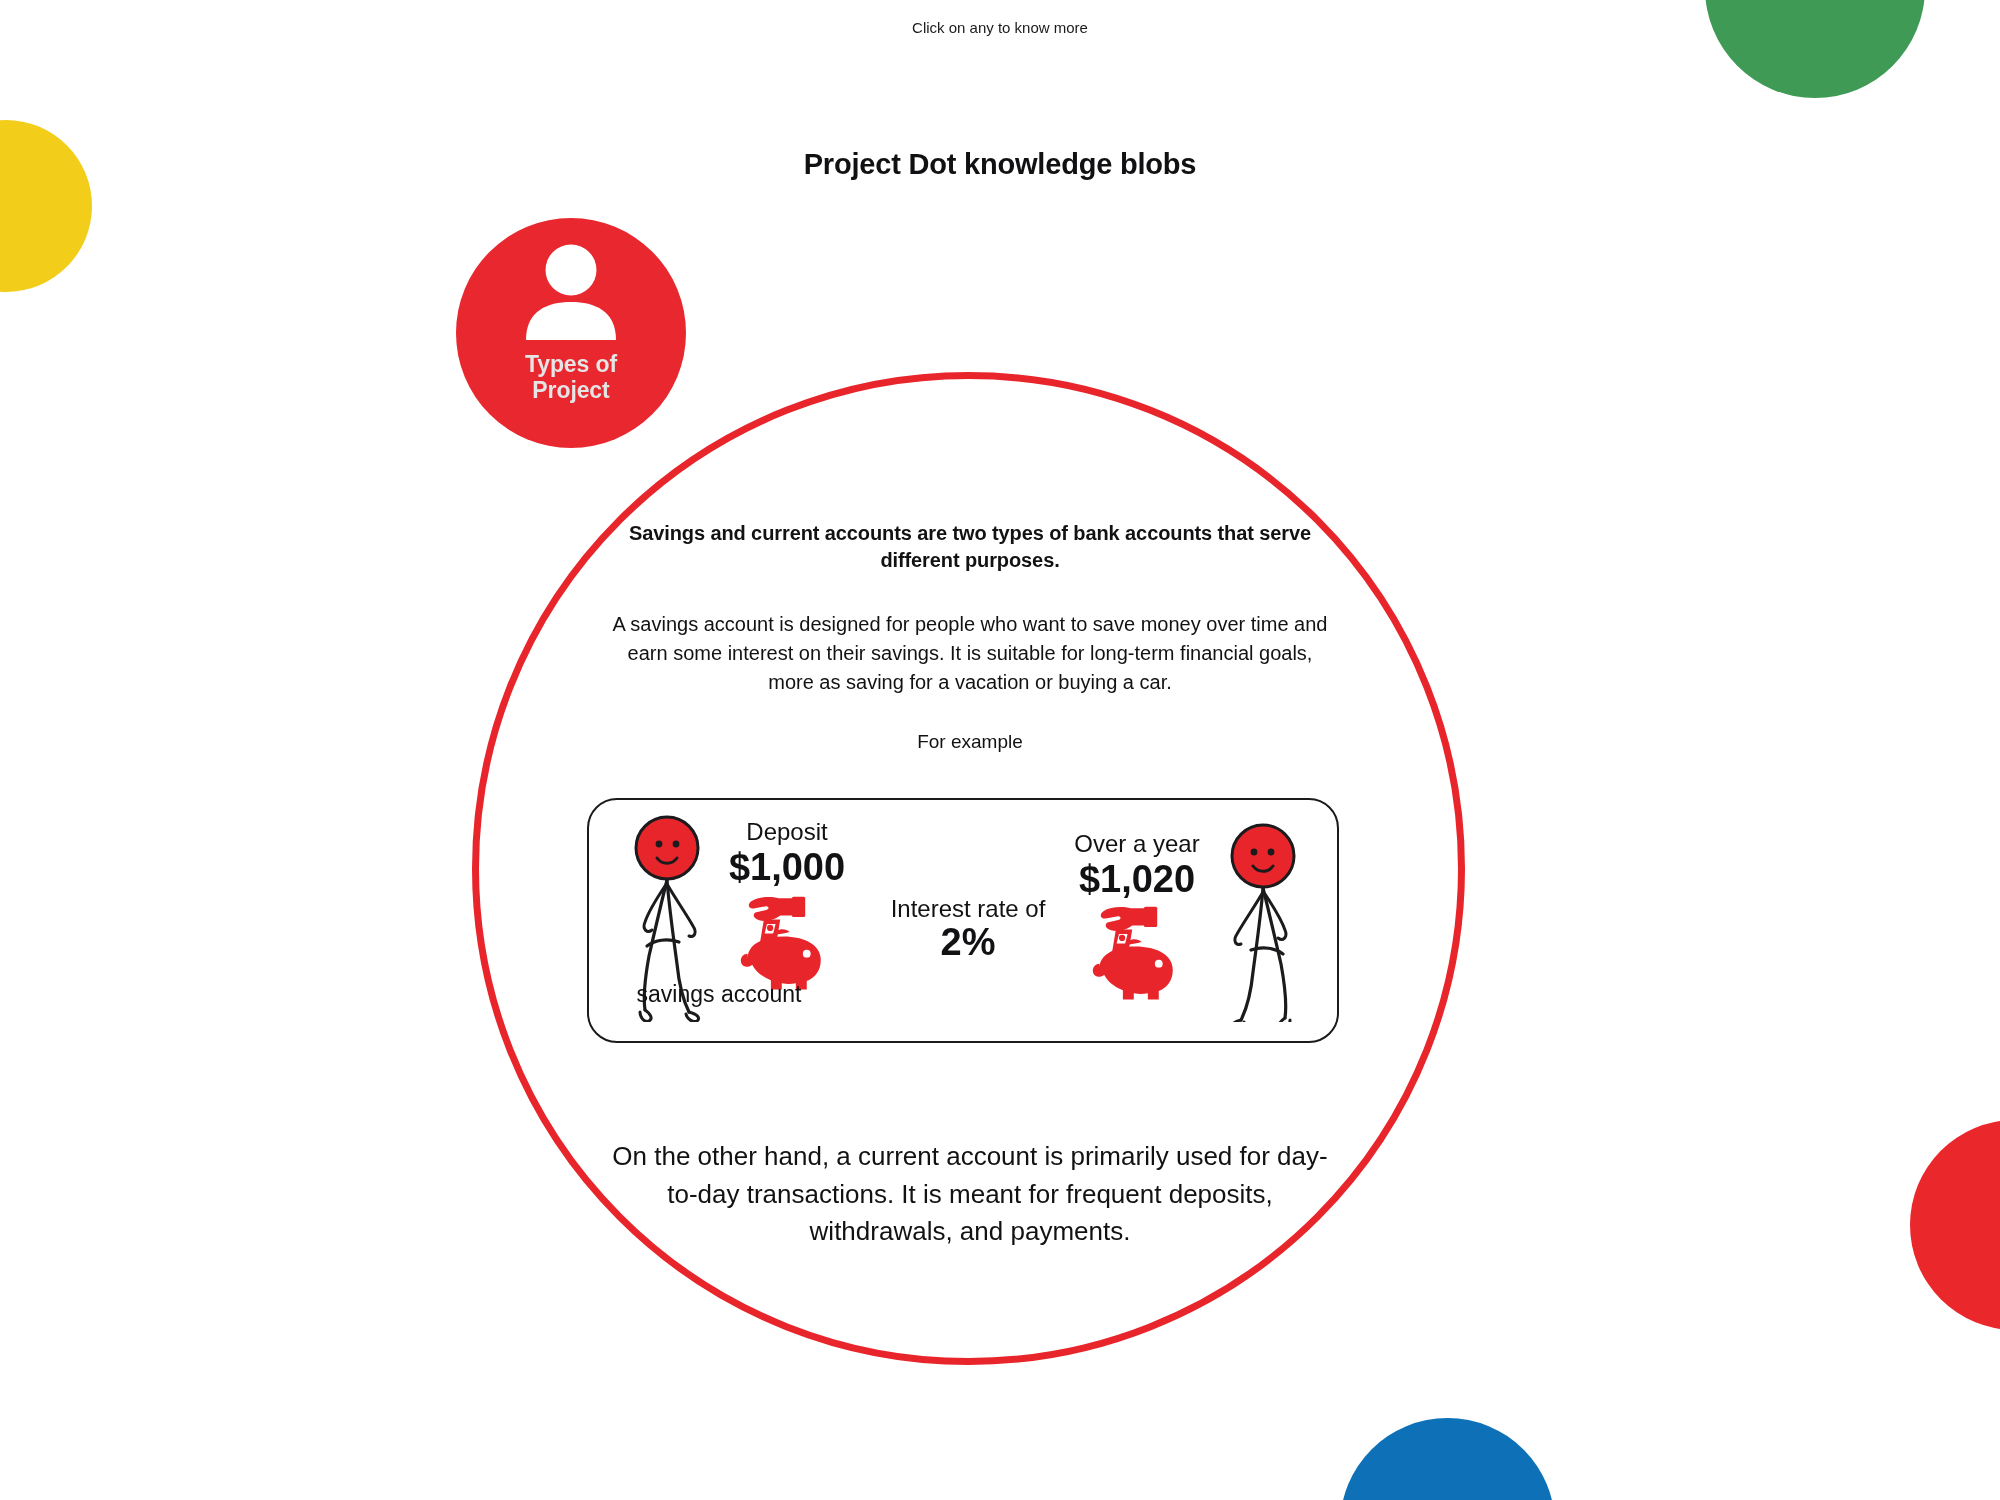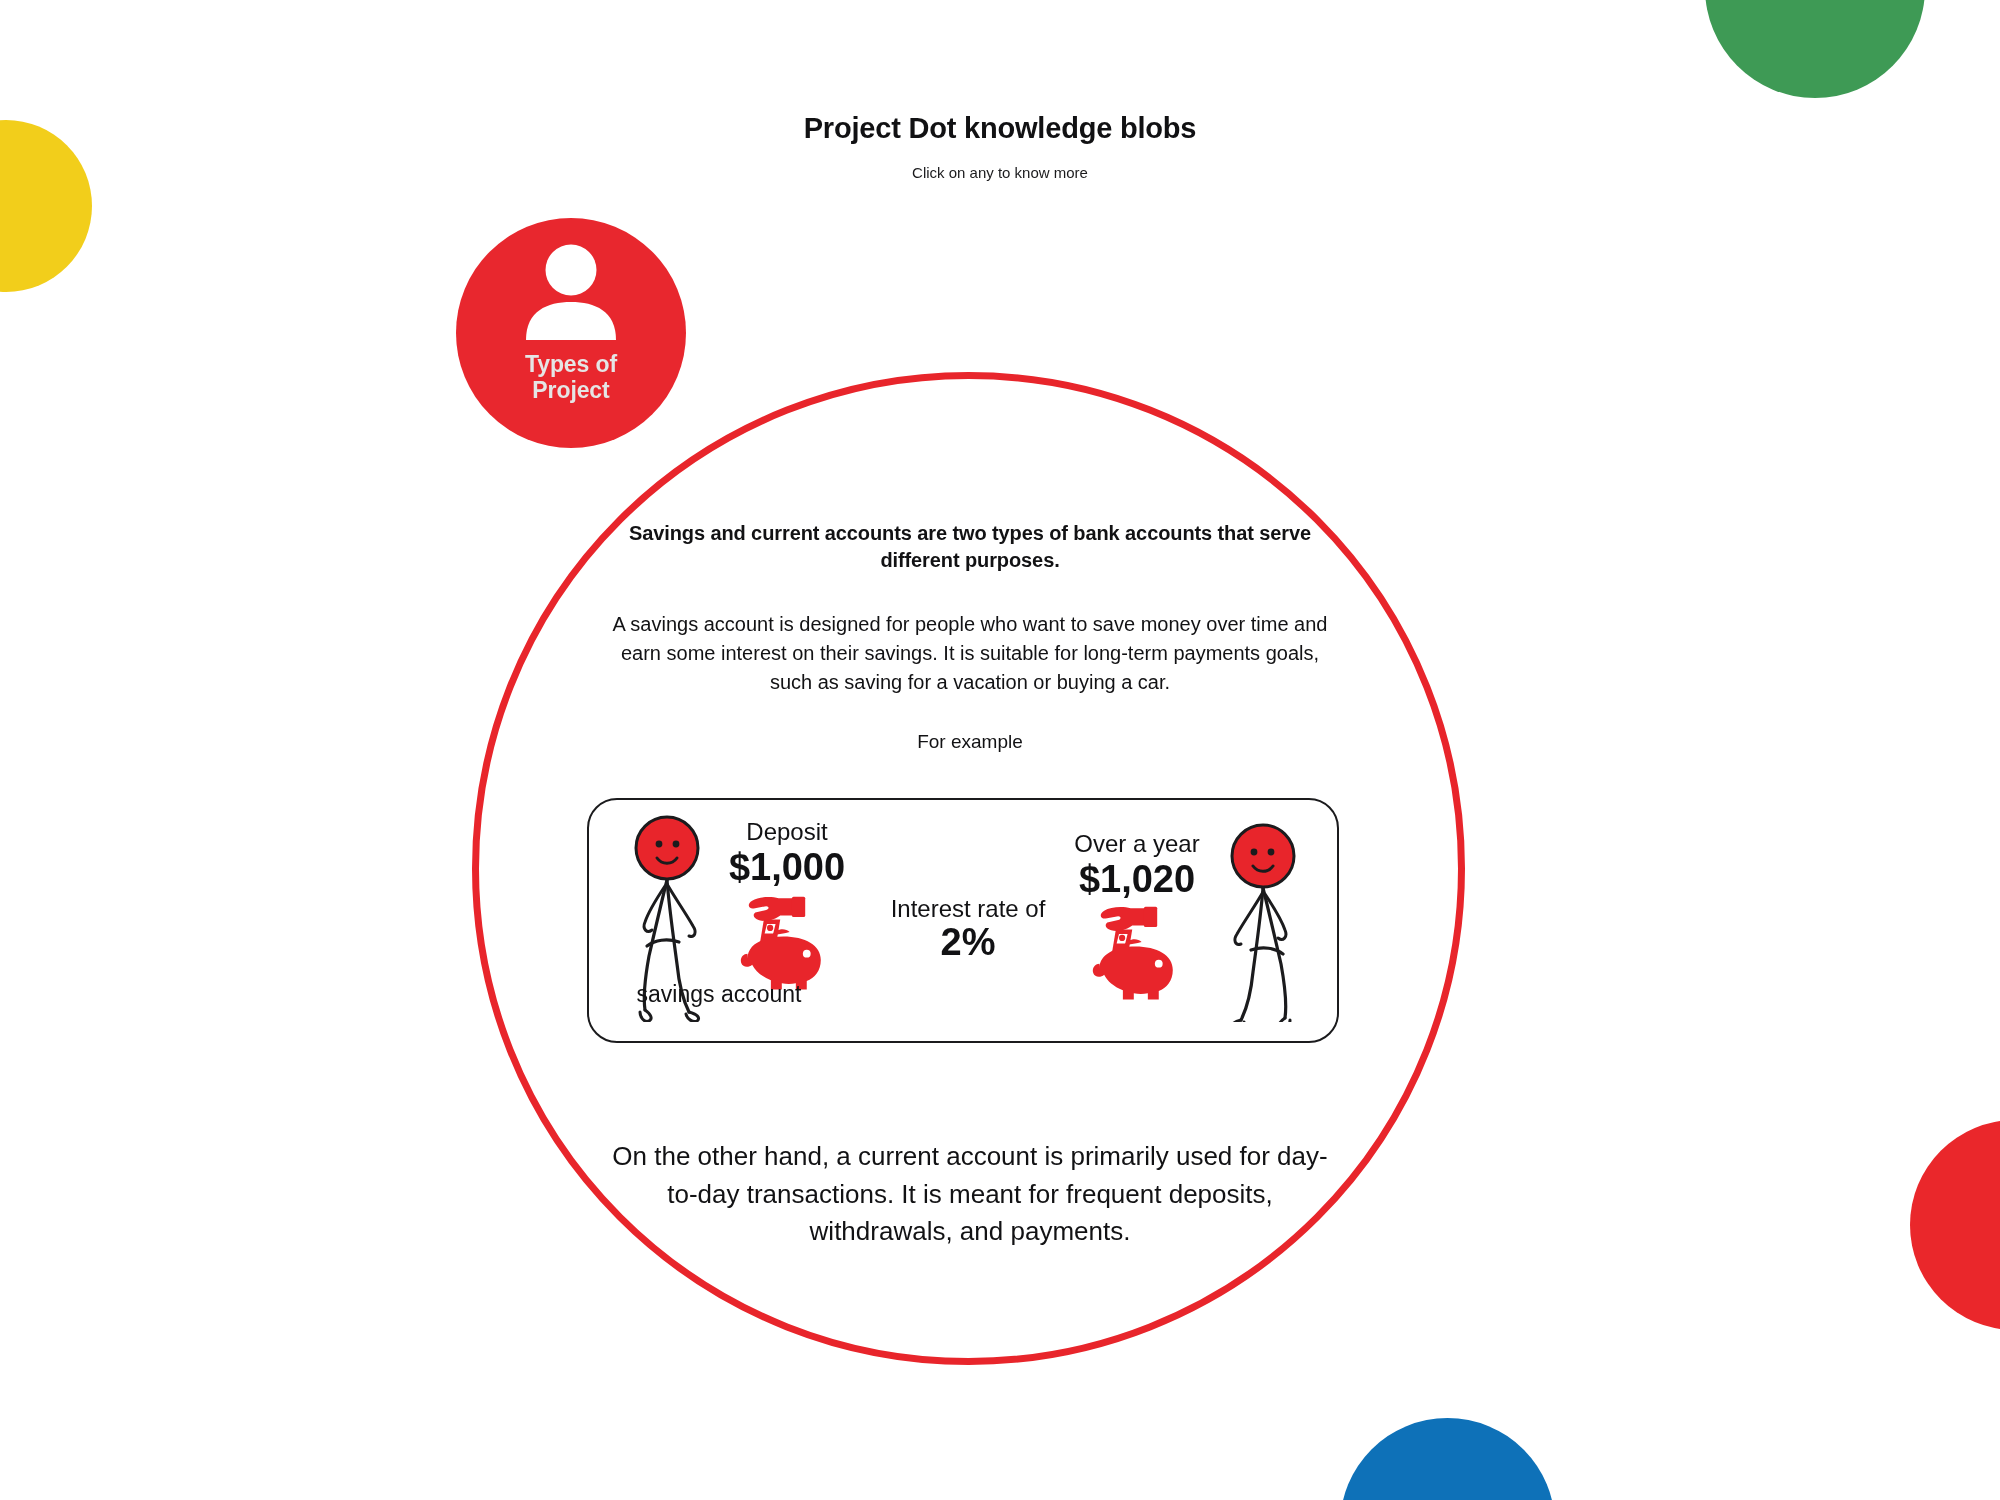--- a/index.html
+++ b/index.html
@@ -98,37 +98,37 @@
 <body>
 
 <div id="stage">
 
   <div class="blob" id="blob-green"></div>
   <div class="blob" id="blob-yellow"></div>
   <div class="blob" id="blob-red-r"></div>
   <div class="blob" id="blob-blue"></div>
 
   <div id="header">
+    <div id="page-subtitle">Click on any to know more</div>
     <div id="page-title">Project Dot knowledge blobs</div>
-    <div id="page-subtitle">Click on any to know more</div>
   </div>
 
   <div id="topic-badge">
     <svg id="person-icon" viewBox="0 0 108 96" aria-hidden="true">
       <circle cx="54" cy="26" r="25.5" fill="#ffffff"></circle>
       <path d="M9 96 C9 67 30 58 54 58 C78 58 99 67 99 96 Z" fill="#ffffff"></path>
     </svg>
     <div id="topic-badge-label"><span>Types of</span><br><span>Project</span></div>
   </div>
 
   <div id="knowledge-ring"></div>
 
   <div id="ring-content">
     <div id="blob-heading">Savings and current accounts are two types of bank accounts that serve different purposes.</div>
-    <div id="blob-para-1">A savings account is designed for people who want to save money over time and earn some interest on their savings. It is suitable for long-term payments goals, such as saving for a vacation or buying a car.</div>
+    <div id="blob-para-1">A savings account is designed for people who want to save money over time and earn some interest on their savings. It is suitable for long-term financial goals, more as saving for a vacation or buying a car.</div>
     <div id="for-example-label">For example</div>
   </div>
 
   <div id="example-card">
     <svg id="example-card-svg" viewBox="0 0 752 222">
       <defs>
 
         <g id="piggy">
 
           <path d="M22 6 C30 1 46 0 56 3 L76 3 L76 25 L58 25 C52 30 40 34 31 31 C24 29 22 24 26 21 L40 18 C44 17 44 13 40 13 L24 16 C17 17 15 10 22 6 Z" fill="#E8252B"></path>

